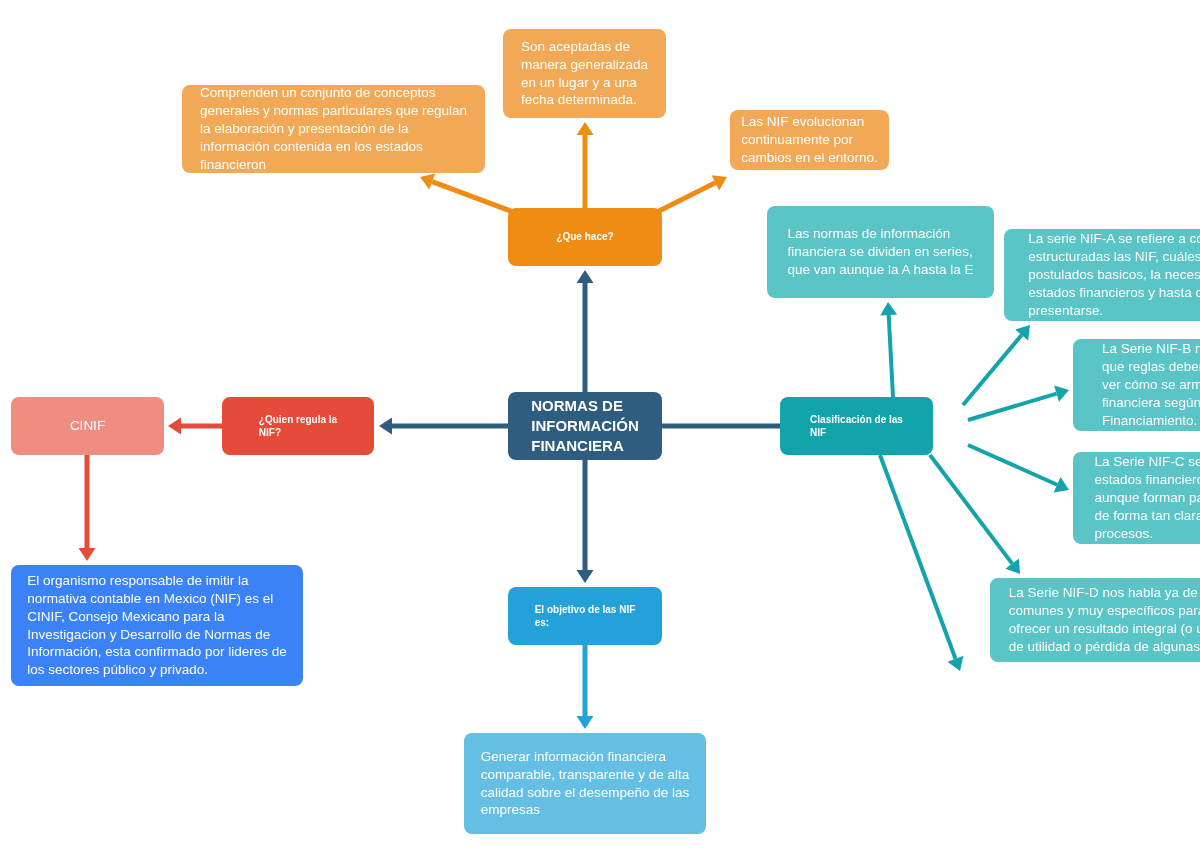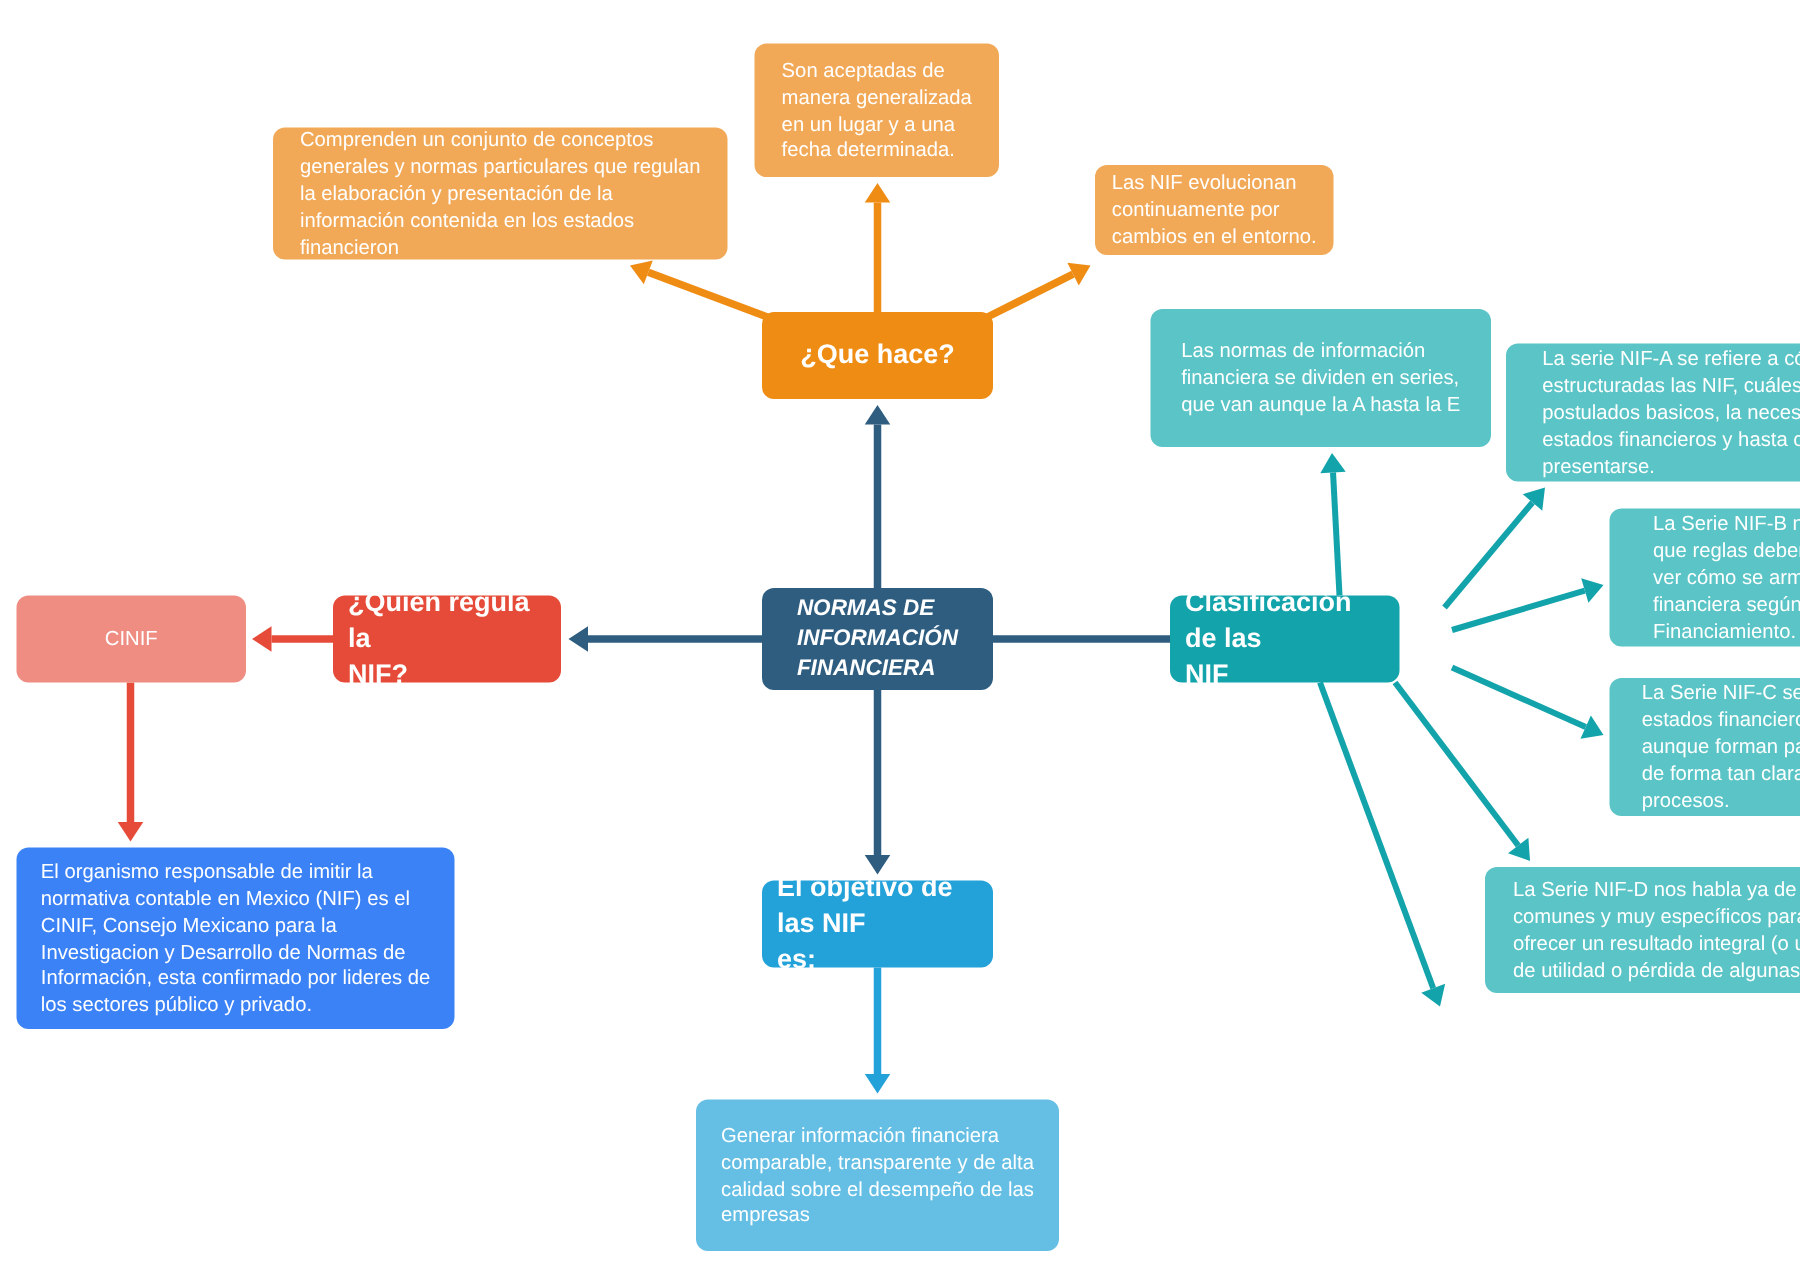--- a/index.html
+++ b/index.html
@@ -30,22 +30,22 @@
     align-items: center;
     justify-content: center;
     text-align: left;
     color: #ffffff;
     border-radius: 8px;
     padding: 20px 10px;
     line-height: 1.32;
     white-space: pre-line;
     z-index: 2;
   }
-  .n-title   { font-weight: bold; font-size: 15px; font-style: italic; }
-  .n-branch  { font-weight: bold; font-size: 18px; }
+  .n-title   { font-weight: bold; font-size: 15px; }
+  .n-branch  { font-weight: bold; font-size: 10px; }
   .n-leaf    { font-weight: normal; font-size: 13.5px; }
 </style>
 </head>
 <body>
 
 <div id="canvas">
   <svg id="edges" viewBox="0 0 1200 851" xmlns="http://www.w3.org/2000/svg">
       <g>
         <line x1="585" y1="392" x2="585" y2="283" stroke="#2e5d80" stroke-width="5" stroke-linecap="butt"></line>
         <polygon points="585,270 593.5,283 576.5,283" fill="#2e5d80"></polygon>

